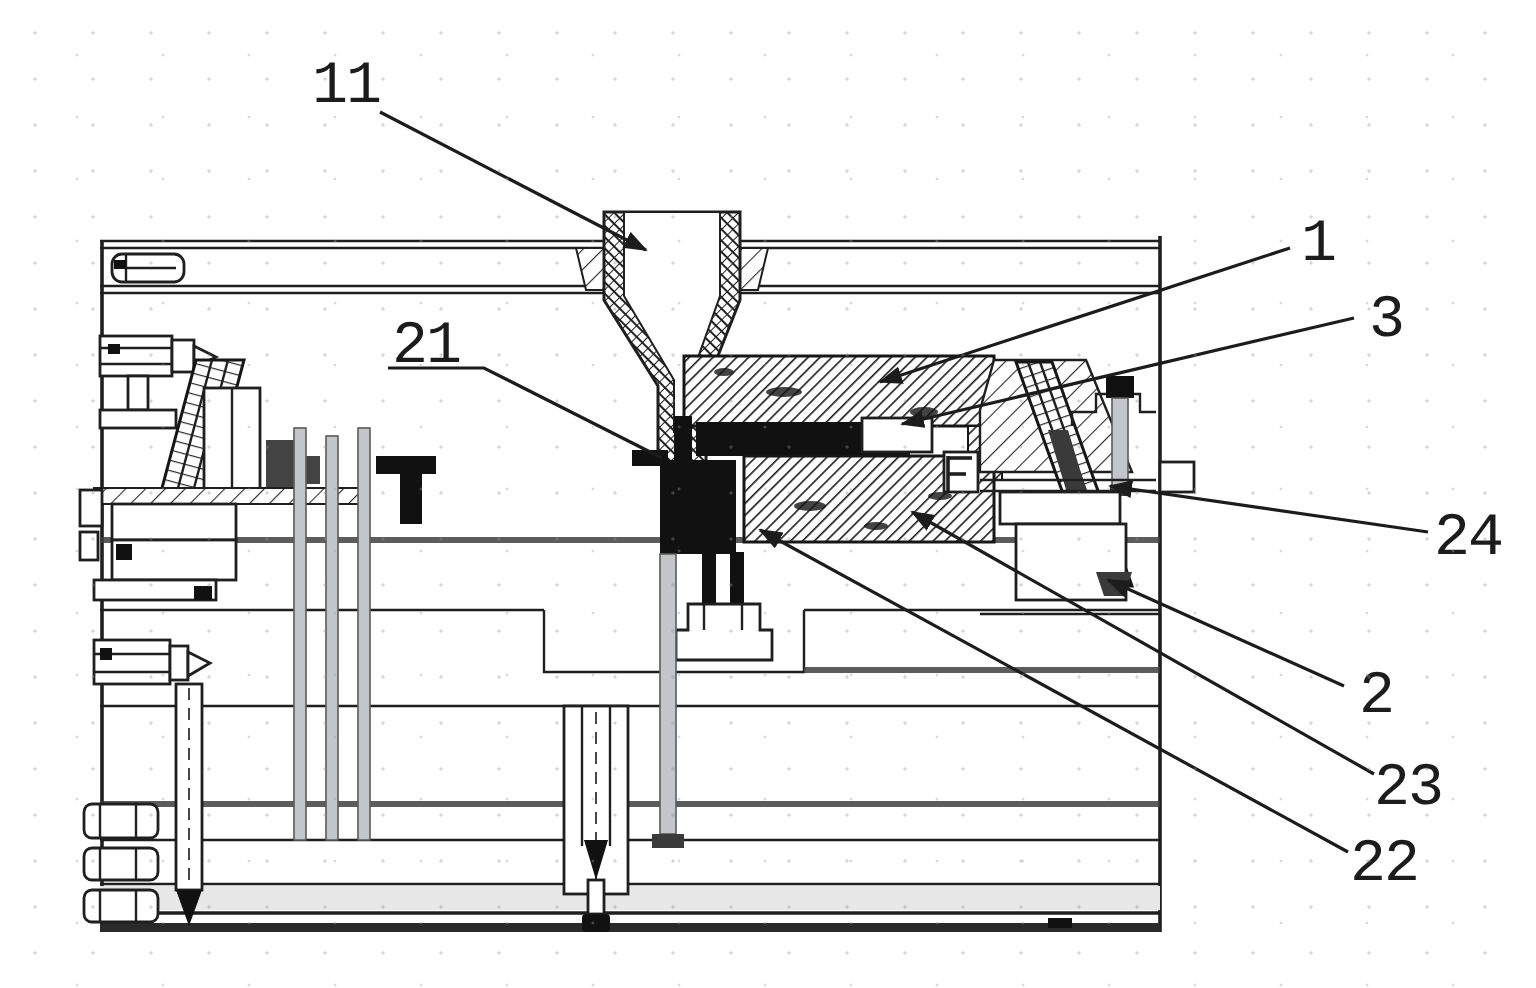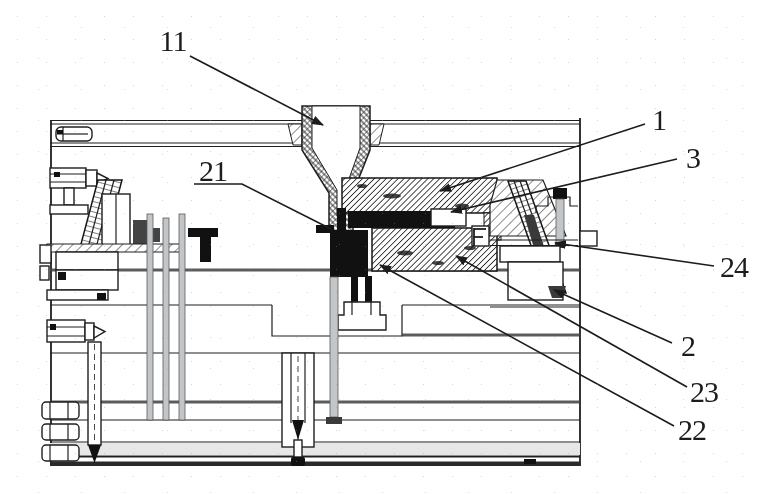--- a/index.html
+++ b/index.html
@@ -1,17 +1,17 @@
 <!DOCTYPE html>
 <html><head>
 <meta charset="utf-8">
 <style>
   html,body{margin:0;padding:0;background:#ffffff;}
   .stage{position:relative;width:768px;height:494px;background:#ffffff;overflow:hidden;
-         font-family:Liberation Serif, serif;}
+         font-family:Liberation Mono, monospace;}
   .noise{position:absolute;inset:0;pointer-events:none;opacity:.38;
     background-image:radial-gradient(circle,#8a9097 .6px,transparent 1px),
                      radial-gradient(circle,#9aa2aa .5px,transparent .9px);
     background-size:29px 23px,43px 31px;background-position:3px 5px,17px 12px;}
   svg{position:absolute;inset:0;}
   .ln   {stroke:#1f1f1f;stroke-width:1.2;fill:none;}
   .ln2  {stroke:#1f1f1f;stroke-width:1.8;fill:none;}
   .thick{stroke:#404040;stroke-width:3;fill:none;opacity:.85;}
   .wht  {fill:#ffffff;stroke:#1f1f1f;stroke-width:1.4;}
   .blk  {fill:#111111;stroke:none;}

